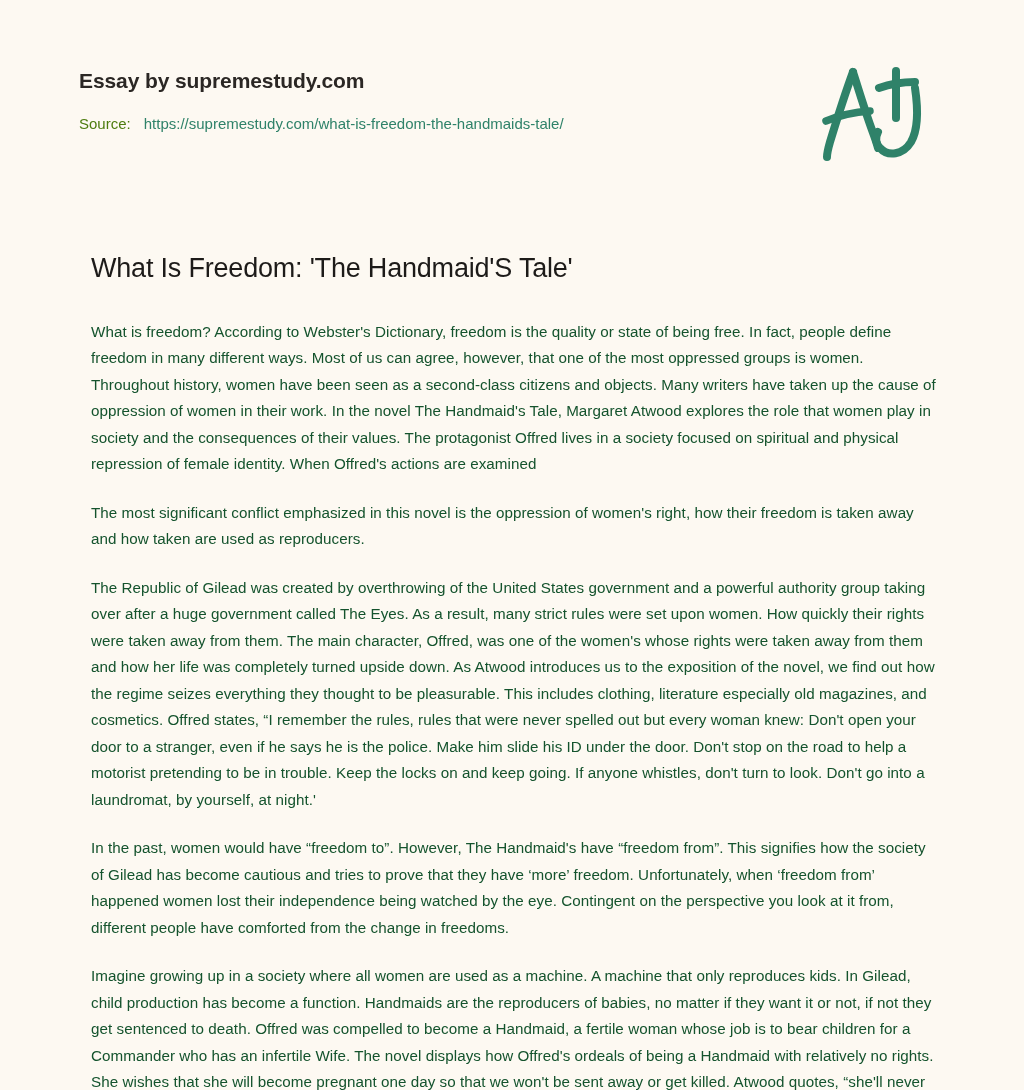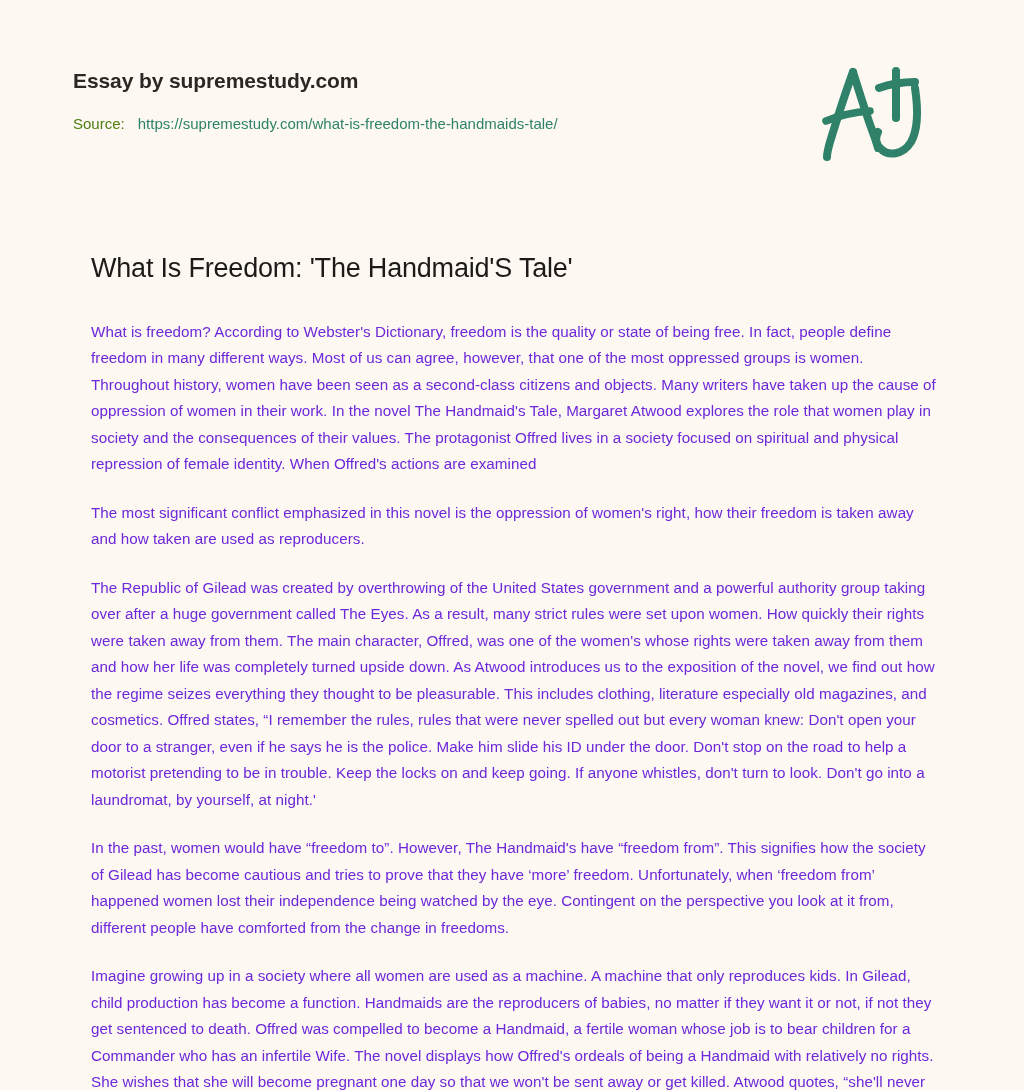--- a/index.html
+++ b/index.html
@@ -18,21 +18,21 @@
   .page {
     position: relative;
     width: 1024px;
     height: 1090px;
     box-sizing: border-box;
   }
 
   
   .header {
     position: absolute;
-    left: 73px;
+    left: 79px;
     top: 68px;
     width: 845px;
     height: 110px;
   }
 
   .essay-by {
     font-size: 21px;
     font-weight: 700;
     color: #2b2724;
     letter-spacing: -0.1px;
@@ -88,21 +88,21 @@
   }
 
   .body-copy {
     margin-top: 33px;
   }
 
   .body-copy p {
     margin: 0 0 22px 0;
     font-size: 15.2px;
     line-height: 26.5px;
-    color: #6d28d9;
+    color: #14532d;
     text-align: left;
     letter-spacing: 0.05px;
   }
 
   .body-copy p:last-child {
     margin-bottom: 0;
   }
 </style>
 </head>
 <body>

